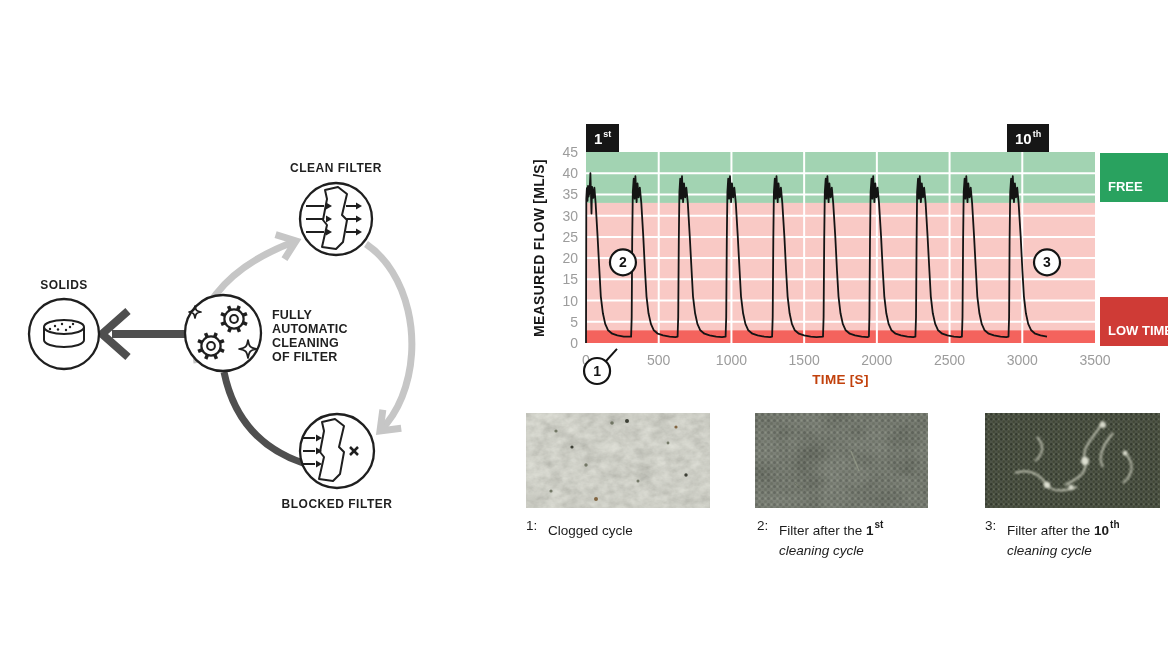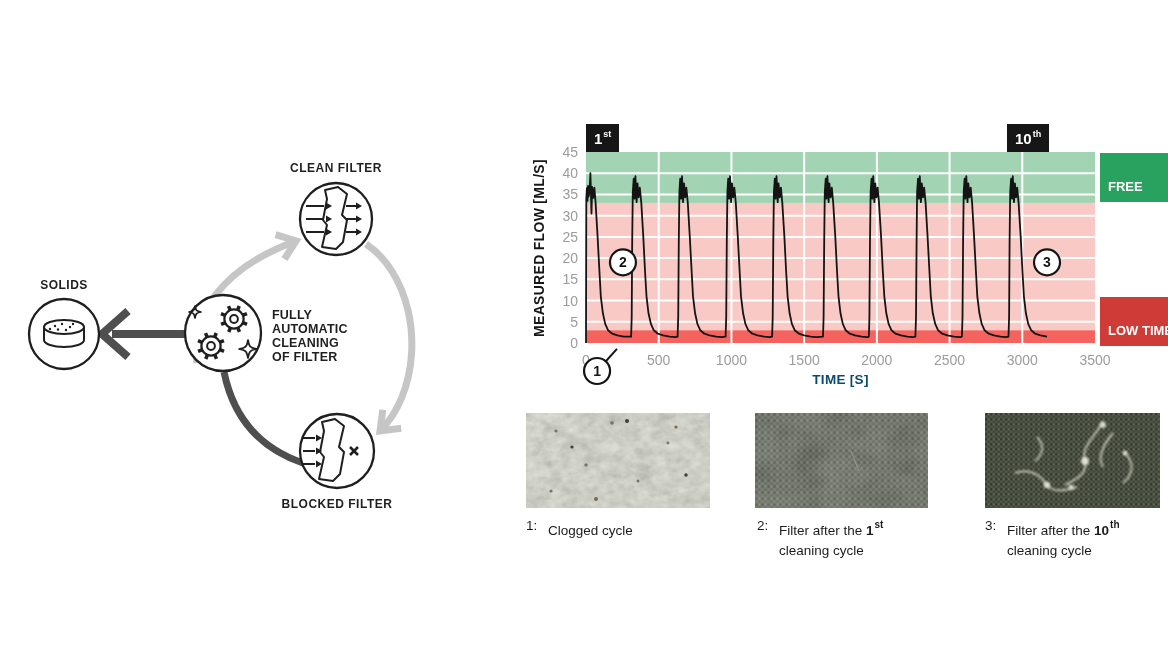--- a/index.html
+++ b/index.html
@@ -15,38 +15,38 @@
 
   
   .chart{position:absolute;left:520px;top:110px;width:648px;height:290px;}
   .chart svg{position:absolute;left:0;top:0;}
   .tick{font-family:"Liberation Sans",sans-serif;font-size:14px;fill:#9c9c9c;}
   .ann{font-family:"Liberation Sans",sans-serif;font-size:14px;font-weight:bold;fill:#141414;}
   .ylab{position:absolute;left:-110px;top:129px;width:260px;height:18px;text-align:center;
         font-weight:bold;font-size:14px;color:#161616;letter-spacing:.3px;
         transform:rotate(-90deg);}
   .xlab{position:absolute;left:66px;top:262px;width:509px;text-align:center;
-        font-weight:bold;font-size:13.5px;color:#0c4a6e;letter-spacing:.3px;}
+        font-weight:bold;font-size:13.5px;color:#c2410c;letter-spacing:.3px;}
   .cycle-badge{position:absolute;top:14px;height:28px;background:#161616;color:#fff;
         font-weight:bold;font-size:15px;display:flex;align-items:center;padding:0 8px;}
   .cycle-badge sup{font-size:9px;margin-left:1px;position:relative;top:-4px;}
   .flow-badge{position:absolute;left:580px;width:77px;height:49px;box-sizing:border-box;
         padding:23px 0 0 8px;color:#fff;font-weight:bold;font-size:13px;line-height:22px;}
   .flow-badge.free{top:43px;}
   .flow-badge.low{top:187px;}
 
   
   .photo{position:absolute;top:413px;height:95px;overflow:hidden;}
   .photo svg{display:block;}
   .cap{position:absolute;top:516px;display:flex;font-size:13.5px;line-height:20px;
        color:#1c1c1c;}
   .capnum{width:22px;flex:0 0 22px;}
   .captext b{font-weight:bold;}
   .capsup{font-size:10px;font-weight:bold;position:relative;top:-1px;margin-left:1px;}
-  .capline2{display:block;}
+  .capline2{display:block;font-style:italic;}
   .capline2:empty{display:none;}
 </style>
 </head>
 <body>
 
 <div class="stage">
 
   <div class="diagram-wrap">
     <svg id="diagram-svg" width="470" height="440" viewBox="0 0 470 440">
       <defs>

